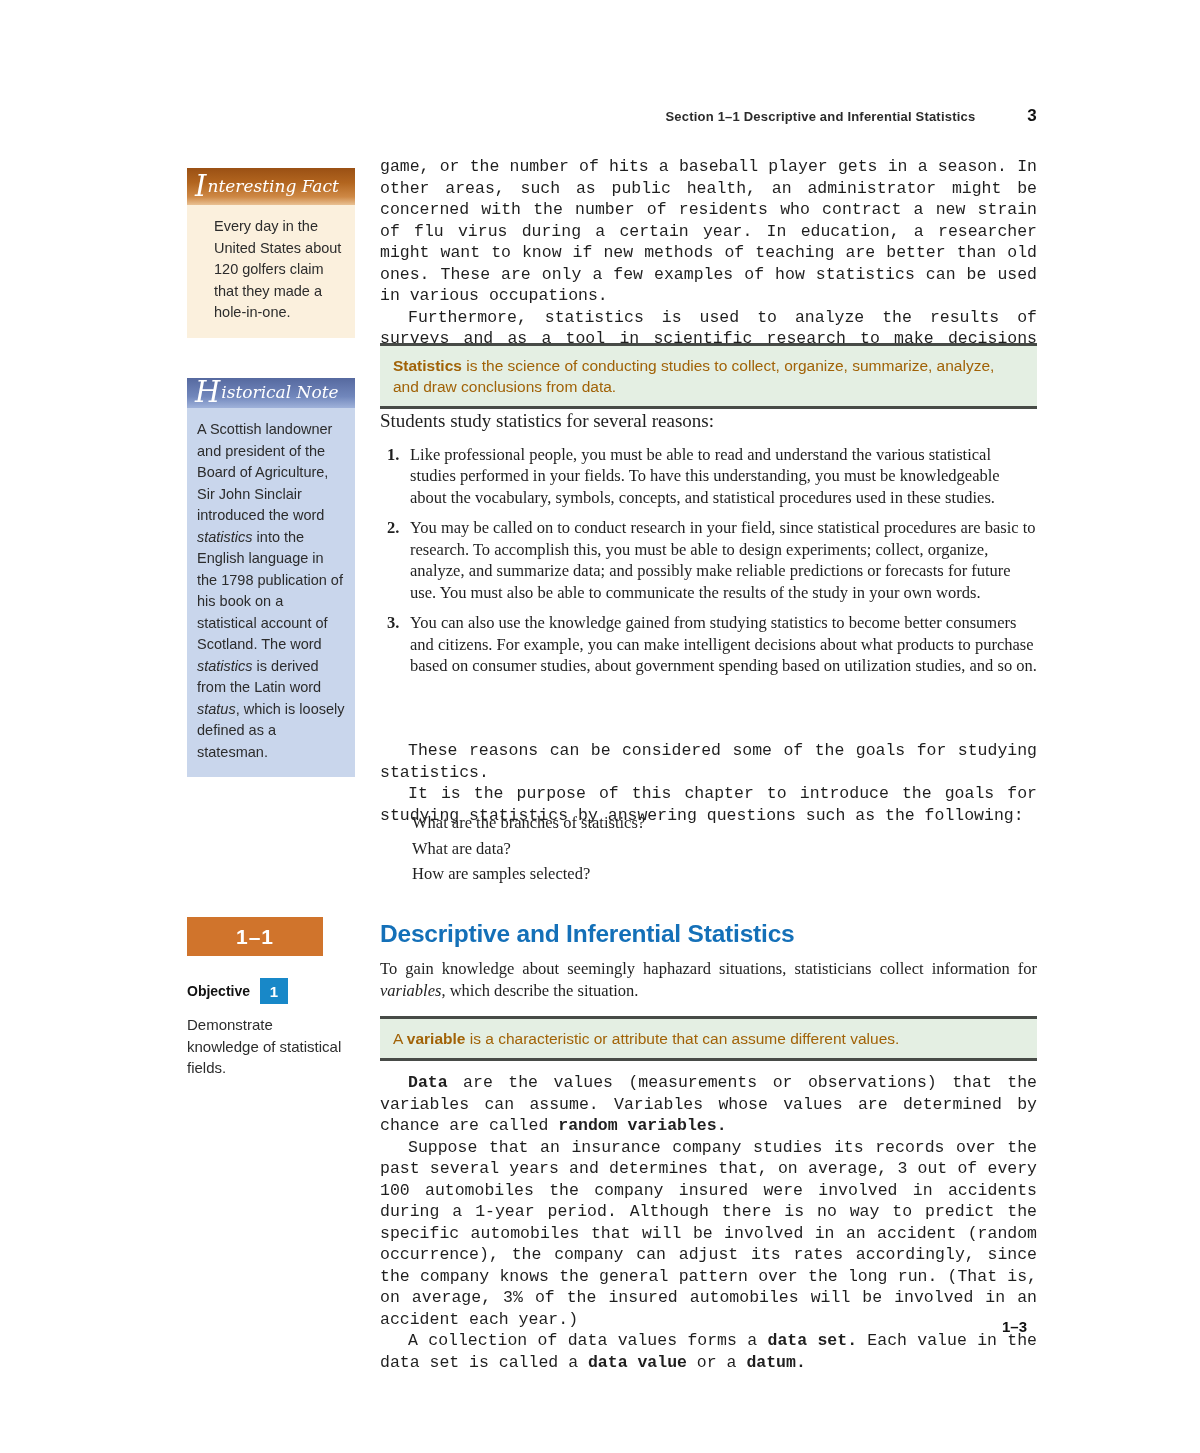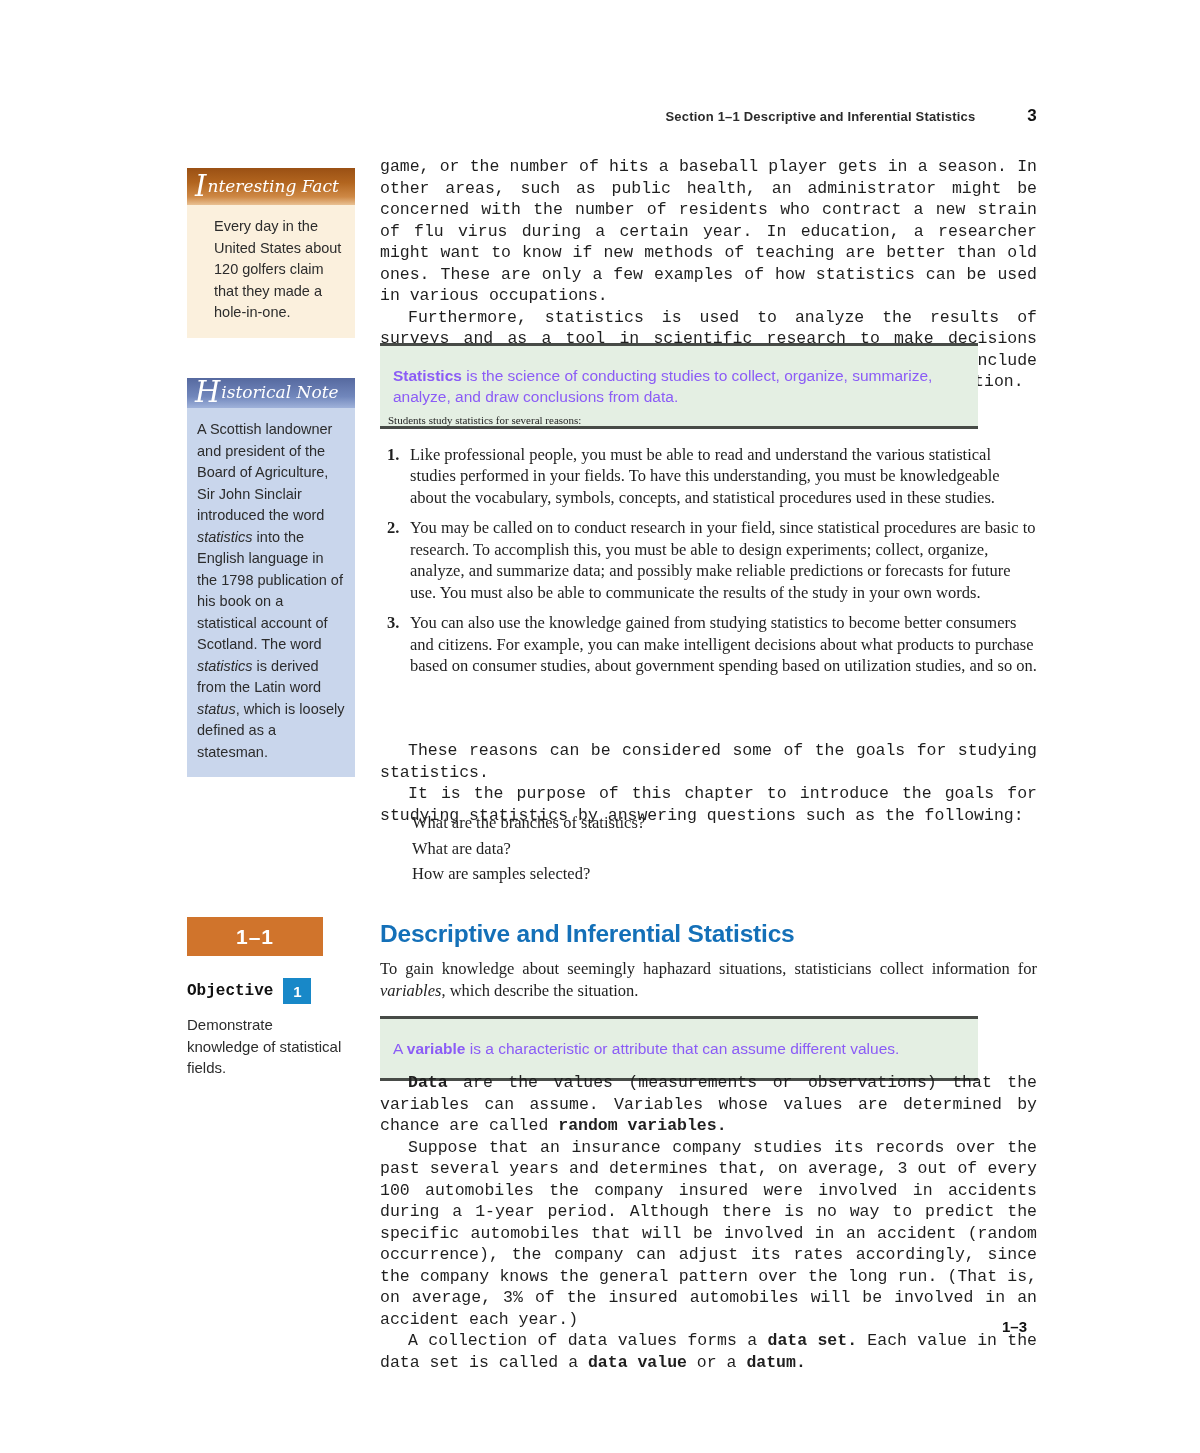--- a/index.html
+++ b/index.html
@@ -23,33 +23,33 @@
   .running-head .pgnum{font-size:17px;font-weight:700;color:#111;}
 
   
   .maincol{left:380px;width:657px;}
   .bodytext{font-size:16.5px;line-height:21.5px;text-align:justify;}
   .bodytext p{margin:0;font-family:Liberation Mono, monospace;}
   .indent{text-indent:28px;}
 
   
   .defbox{
-    left:380px;width:598px;
+    left:380px;width:657px;
     background:#E4EFE3;
     border-top:3px solid #474B47;
     border-bottom:3px solid #474B47;
-    padding:19px 13px;
+    padding:9px 13px;
     box-sizing:border-box;
     font-family:"Liberation Sans", sans-serif;
-    font-size:15.5px;line-height:21px;color:#8b5cf6;
+    font-size:15.5px;line-height:21px;color:#a16207;
   }
 
   
   .reasons{left:380px;top:410px;width:657px;}
-  .reasons .intro{font-size:11px;line-height:21.5px;margin:0 0 12px 8px;}
+  .reasons .intro{font-size:19px;line-height:21.5px;margin:0 0 12px 0;}
   .reason-item{display:flex;margin-bottom:9px;font-size:16.5px;line-height:21.5px;}
   .reason-item .num{width:30px;flex:0 0 30px;font-weight:700;padding-left:7px;box-sizing:border-box;}
   .reason-item .txt{flex:1;text-align:left;}
 
   .questions{left:412px;top:812px;}
   .questions div{font-size:16.5px;line-height:21.5px;margin-bottom:4px;}
 
   
   .notebox{left:187px;width:168px;}
   .note-header{
@@ -79,21 +79,21 @@
     background:#D0742C;color:#fff;
     font-family:"Liberation Sans", sans-serif;
     font-size:21px;font-weight:700;letter-spacing:1px;
     display:flex;align-items:center;justify-content:center;
   }
   .objective-row{
     left:187px;top:978px;
     display:flex;align-items:center;gap:10px;
     font-family:"Liberation Sans", sans-serif;
   }
-  .objective-label{font-size:16px;font-weight:700;color:#111;font-family:Liberation Mono, monospace;}
+  .objective-label{font-size:14px;font-weight:700;color:#111;}
   .objective-num{
     width:28px;height:26px;background:#1888C8;color:#fff;
     font-size:15px;font-weight:700;
     display:flex;align-items:center;justify-content:center;
   }
   .objective-desc{
     left:187px;top:1014px;width:158px;
     font-family:"Liberation Sans", sans-serif;
     font-size:15px;line-height:21.5px;color:#2c2c2c;
   }

